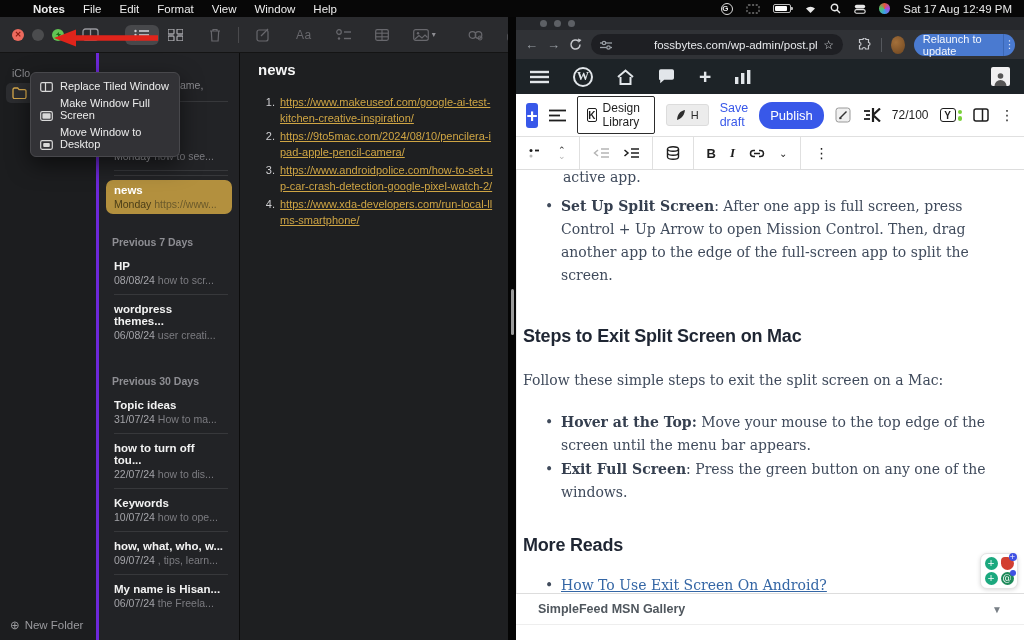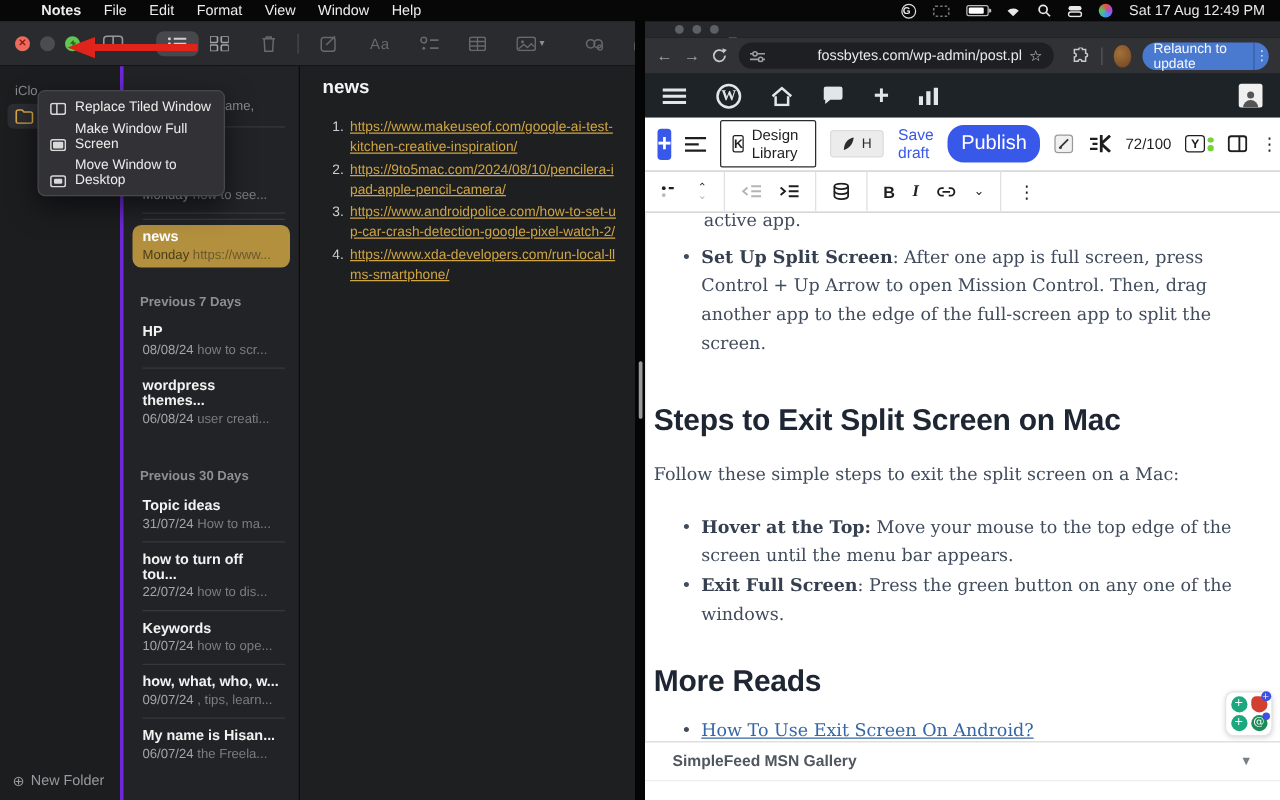--- a/index.html
+++ b/index.html
@@ -95,21 +95,21 @@
   .wpa-ic { margin-right:24px; display:flex; align-items:center; }
   .wpa-avatar { margin-left:auto; width:19px; height:19px; background:#f0f0f1; border-radius:2px; display:flex; align-items:flex-end; justify-content:center; overflow:hidden; }
 
   
   .wptoolbar { height:43px; background:#fff; border-bottom:1px solid #e0e0e0; display:flex; align-items:center; padding:0 10px; gap:11px; color:#1e1e1e; }
   .inserter { width:25px; height:25px; background:#3858e9; color:#fff; border-radius:3px; font-size:19px; line-height:1; display:flex; align-items:center; justify-content:center; font-weight:bold; }
   .design-lib { border:1px solid #2c2c2c; border-radius:2px; display:flex; align-items:center; gap:6px; padding:4px 9px; font-size:12px; }
   .k-box { width:14px; height:14px; border:1.6px solid #1e1e1e; border-radius:2px; font-size:10px; font-weight:bold; display:flex; align-items:center; justify-content:center; }
   .h-pill { background:#ececec; border:1px solid #dcdcdc; border-radius:3px; padding:4px 9px; display:flex; align-items:center; gap:5px; font-size:11px; color:#2c2c2c; }
   .savedraft { color:#3858e9; font-size:12.5px; }
-  .publish { background:#3858e9; color:#fff; font-size:16px; padding:6px 11px; border-radius:13px; }
+  .publish { background:#3858e9; color:#fff; font-size:13px; padding:6px 11px; border-radius:13px; }
   .score { font-size:12px; color:#1e1e1e; }
   .ybox { width:16px; height:14px; border:1.6px solid #1e1e1e; border-radius:3px; font-size:10px; font-weight:bold; display:flex; align-items:center; justify-content:center; }
   .ydots { display:flex; flex-direction:column; gap:2px; margin-left:2px; }
   .ydot { width:4.5px; height:4.5px; border-radius:50%; background:#7ad03a; }
   .kebab { color:#1e1e1e; font-size:14px; letter-spacing:0; }
 
   
   .blockbar { height:33px; background:#fff; border-bottom:1px solid #ddd; display:flex; align-items:stretch; color:#1e1e1e; }
   .bb-group { display:flex; align-items:center; gap:14px; padding:0 13px; border-right:1px solid #e0e0e0; }
   .bb-group:last-child { border-right:none; }
@@ -118,21 +118,21 @@
   .updown { display:flex; flex-direction:column; line-height:6px; font-size:9px; }
   .updown .d { color:#b5b5b5; }
 
   
   .doc { flex:1; background:#fff; border-left:1px solid #ececec; position:relative; overflow:hidden; padding:0 28px 0 6px; font-family:"DejaVu Serif","Liberation Serif",serif; color:#404b5c; font-size:14px; line-height:23px; }
   .clipline { margin:-4px 0 0 40px; }
   ul.wpul { list-style:none; margin:6px 0 0 22px; }
   ul.wpul li { position:relative; padding-left:16px; margin-bottom:1px; }
   ul.wpul li:before { content:"•"; position:absolute; left:0; top:0; color:#404b5c; }
   .wpb { font-weight:bold; color:#353f4f; }
-  h2.wph { font-family:"Liberation Sans",sans-serif; font-weight:bold; color:#1f2633; font-size:24px; letter-spacing:-0.2px; }
+  h2.wph { font-family:"Liberation Sans",sans-serif; font-weight:bold; color:#1f2633; font-size:18px; letter-spacing:-0.2px; }
   .h2a { margin:38px 0 0 0; }
   .h2b { margin:30px 0 4px 0; }
   .intro { margin-top:21px; }
   .steps { margin-top:19px !important; }
   ul.mlinks { list-style:none; margin:17px 0 0 22px; }
   ul.mlinks li { position:relative; padding-left:16px; margin-bottom:7px; }
   ul.mlinks li:before { content:"•"; position:absolute; left:0; top:0; color:#404b5c; }
   ul.mlinks a { color:#3466a5; text-decoration:underline; }
 
   .floatwidget { position:absolute; right:6px; bottom:4px; width:38px; height:36px; background:#fff; border:1px solid #e4e4e4; border-radius:7px; box-shadow:0 1px 4px rgba(0,0,0,.15); display:grid; grid-template-columns:1fr 1fr; place-items:center; padding:2px; }

